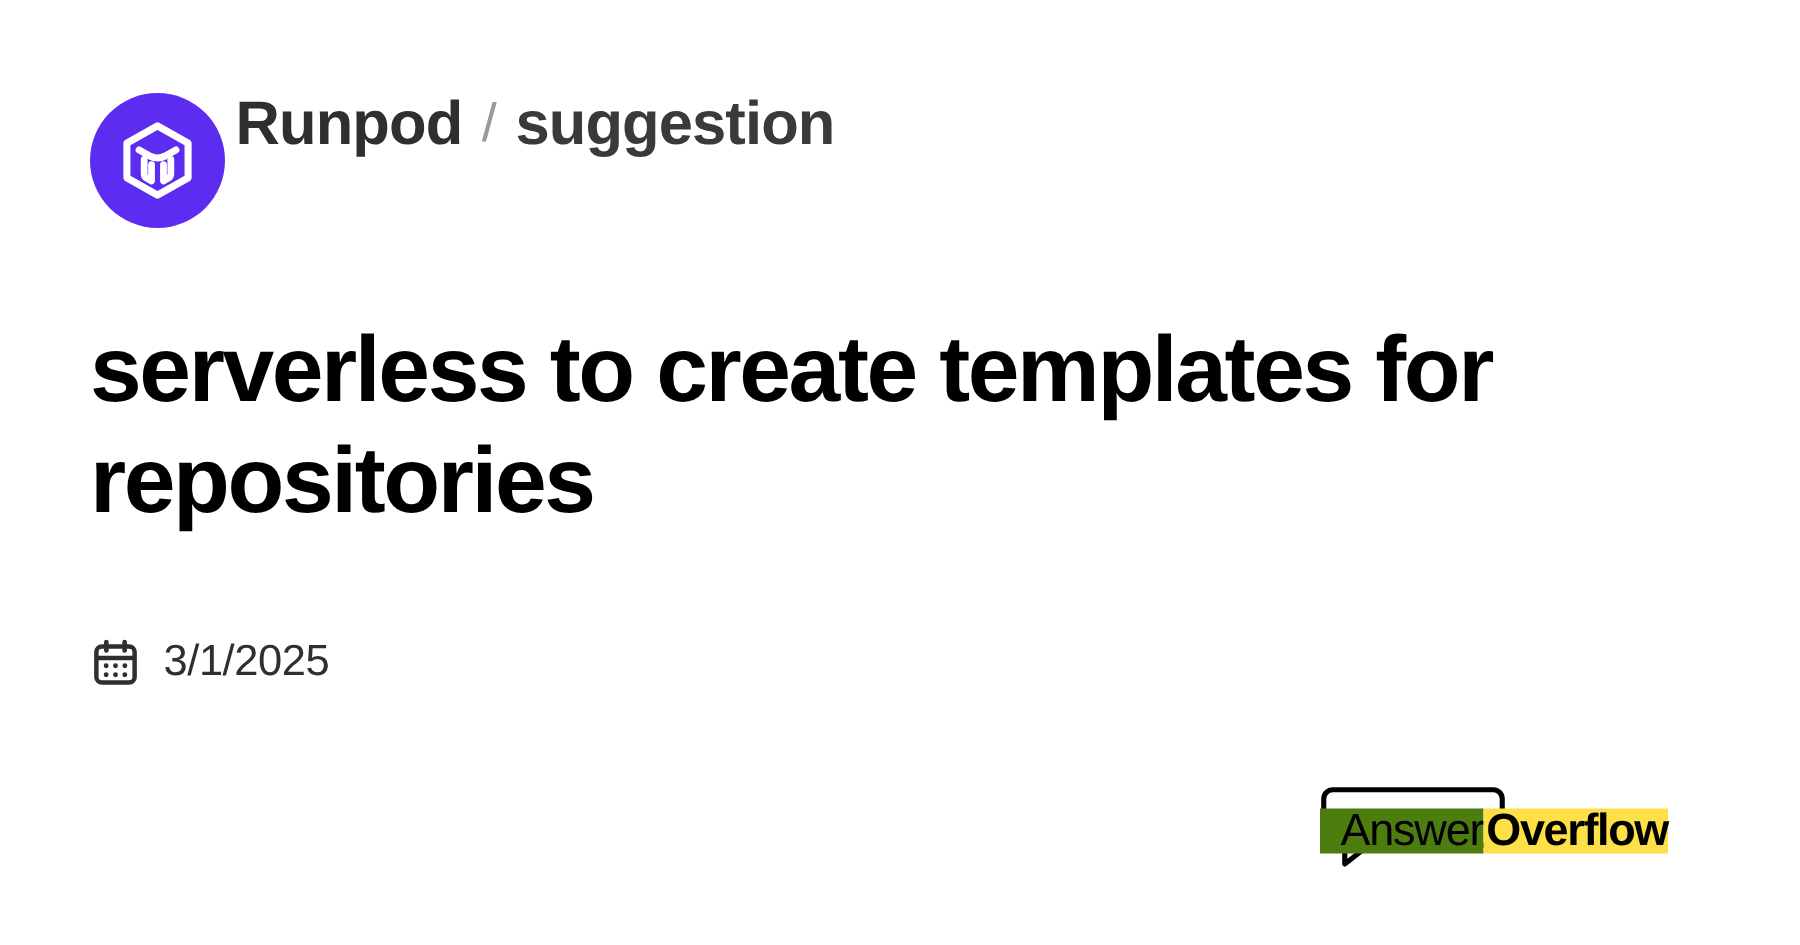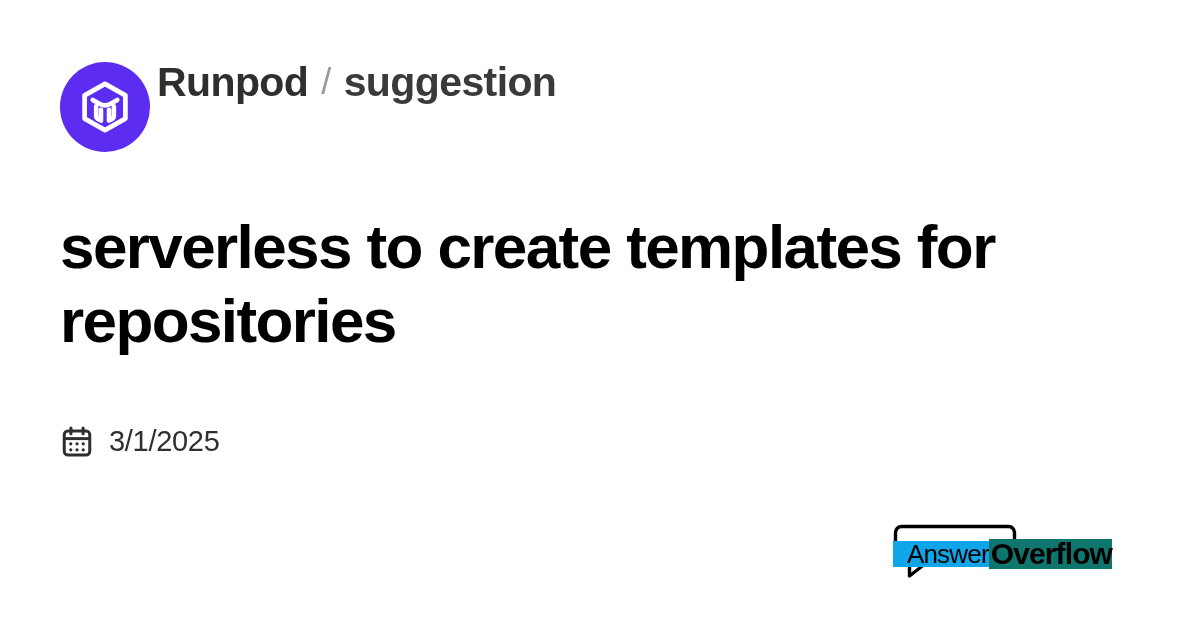--- a/index.html
+++ b/index.html
@@ -113,39 +113,39 @@
   .wm-bubble {
     position: absolute;
     left: 0;
     top: 2px;
     width: 124px;
     height: 42px;
   }
   .wm-answer {
     position: relative;
     z-index: 2;
-    font-size: 26px;
+    font-size: 30px;
     font-weight: 400;
     color: #000;
     letter-spacing: -0.8px;
     line-height: 1;
     padding-left: 14px;
     padding-right: 0;
-    background: #0ea5e9;
+    background: #4d7c0f;
     margin-top: -2px;
   }
   .wm-overflow {
     position: relative;
     z-index: 3;
     font-size: 30px;
     font-weight: bold;
     color: #000;
     letter-spacing: -0.9px;
     line-height: 1;
-    background: #0f766e;
+    background: #fde047;
     padding-left: 2px;
     margin-top: -2px;
   }
 </style>
 </head>
 <body>
 
 <div class="card">
 
   <div class="header">

